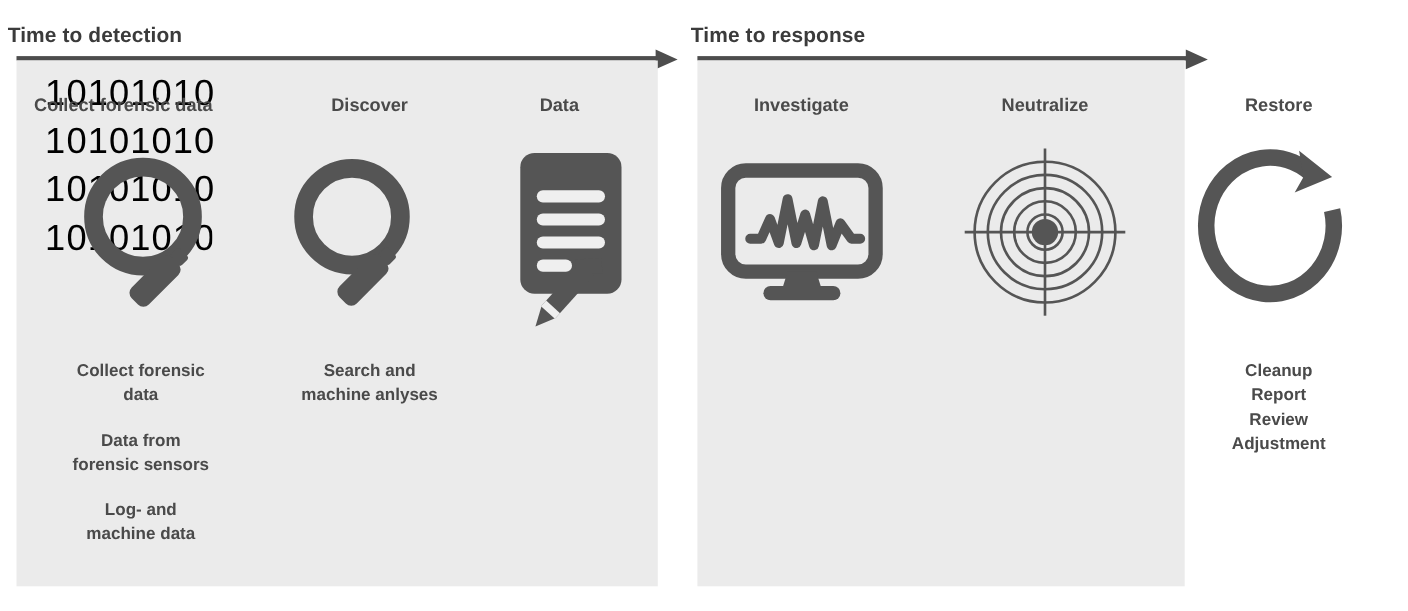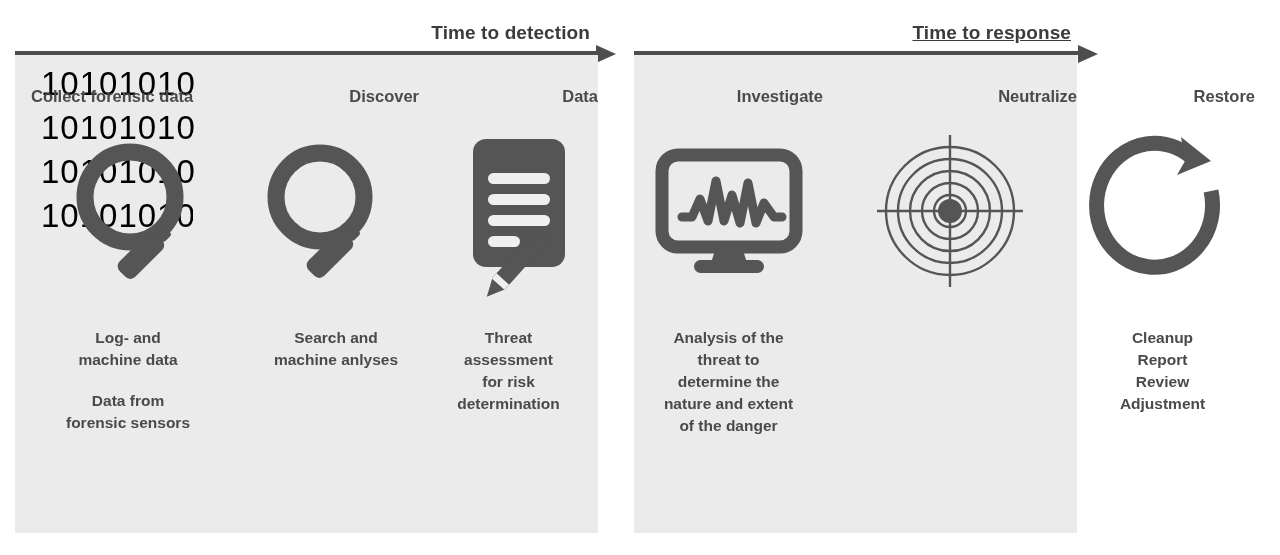--- a/index.html
+++ b/index.html
@@ -22,29 +22,29 @@
     top: 0;
   }
   #phase-detection { left: 15px;  width: 583px; }
   #phase-response  { left: 634px; width: 443px; }
 
   .phase-title {
     position: absolute;
     top: 22px;
     left: 0;
     width: 100%;
-    text-align: right;
+    text-align: left;
     font-size: 19px;
     font-weight: bold;
     color: #3b3b3b;
     letter-spacing: .1px;
     white-space: nowrap;
   }
   #phase-detection .phase-title { left: -8px; }
-  #phase-response  .phase-title { left: -6px; text-decoration: underline; }
+  #phase-response  .phase-title { left: -6px; }
 
   
   .phase-arrow {
     position: absolute;
     top: 45px;
     left: 0;
     height: 18px;
   }
   #phase-detection .phase-arrow { width: 601px; }
   #phase-response  .phase-arrow { width: 464px; }
@@ -84,21 +84,21 @@
   .col {
     position: absolute;
     top: 55px;
     height: 370px;
   }
   .col-title {
     position: absolute;
     top: 32px;
     left: 0;
     width: 100%;
-    text-align: right;
+    text-align: center;
     font-size: 16.5px;
     font-weight: bold;
     color: #4a4a4a;
     white-space: nowrap;
   }
   .col-icon {
     position: absolute;
     top: 62px;
     left: 0;
     width: 100%;
@@ -180,24 +180,26 @@
         <svg width="150" height="160" viewBox="0 0 150 160" aria-hidden="true">
           <circle cx="57" cy="60" r="45" fill="none" stroke="#555555" stroke-width="17"></circle>
           <g transform="rotate(45 92 96)">
             <rect x="84" y="92" width="14" height="12" rx="3" fill="#555555"></rect>
             <rect x="80" y="103" width="22" height="52" rx="7" fill="#555555"></rect>
           </g>
         </svg>
       </div>
     </div>
     <div class="col-desc">
+      <div class="blk" style="white-space:pre-line">Collect forensic
+data</div>
+      <div class="blk" style="white-space:pre-line">Data from
+forensic sensors</div>
       <div class="blk" style="white-space:pre-line">Log- and
 machine data</div>
-      <div class="blk" style="white-space:pre-line">Data from
-forensic sensors</div>
     </div>
   </div>
 
   <div class="col" id="col-discover">
     <div class="col-title">Discover</div>
     <div class="col-icon">
       <div class="icon-wrap" style="top:22px;">
         <svg width="142" height="155" viewBox="0 0 142 155" aria-hidden="true">
           <circle cx="55" cy="58" r="44" fill="none" stroke="#555555" stroke-width="17"></circle>
           <g transform="rotate(45 89 93)">
@@ -225,26 +227,20 @@
           <rect x="17" y="99" width="32" height="11" rx="5.5" fill="#efefef"></rect>
           <g transform="translate(60 92) rotate(42)">
             <rect x="0" y="0" width="24" height="14" fill="#555555" transform="rotate(-45 12 7)"></rect>
             <rect x="4" y="10" width="17" height="52" fill="#555555"></rect>
             <polygon points="4,62 21,62 12.5,80" fill="#555555"></polygon>
             <rect x="4" y="56" width="17" height="7" fill="#efefef"></rect>
           </g>
         </svg>
       </div>
     </div>
-    <div class="col-desc">
-      <div class="blk" style="white-space:pre-line">Threat
-assessment
-for risk
-determination</div>
-    </div>
   </div>
 </div>
 
 <div class="phase" id="phase-response">
 
   <div class="phase-title">Time to response</div>
 
   <div class="phase-arrow">
     <div class="shaft"></div>
     <div class="head"></div>
@@ -256,27 +252,20 @@
     <div class="col-title">Investigate</div>
     <div class="col-icon">
       <div class="icon-wrap" style="top:34px;">
         <svg width="150" height="125" viewBox="0 0 150 125" aria-hidden="true">
           <rect x="8" y="4" width="134" height="92" rx="16" fill="none" stroke="#555555" stroke-width="13"></rect>
           <path d="M28 66 L38 66 L46 48 L54 70 L62 30 L70 70 L78 44 L86 72 L94 32 L102 72 L110 52 L120 66 L128 66" fill="none" stroke="#555555" stroke-width="9" stroke-linecap="round" stroke-linejoin="round"></path>
           <path d="M62 96 L88 96 L93 112 L57 112 Z" fill="#555555"></path>
           <rect x="40" y="109" width="70" height="13" rx="6.5" fill="#555555"></rect>
         </svg>
       </div>
-    </div>
-    <div class="col-desc">
-      <div class="blk" style="white-space:pre-line">Analysis of the
-threat to
-determine the
-nature and extent
-of the danger</div>
     </div>
   </div>
 
   <div class="col" id="col-neutralize">
     <div class="col-title">Neutralize</div>
     <div class="col-icon">
       <div class="icon-wrap" style="top:18px;">
         <svg width="146" height="152" viewBox="0 0 146 152" aria-hidden="true">
           <g fill="none" stroke="#555555" stroke-width="2.4">
             <circle cx="73" cy="76" r="64"></circle>

